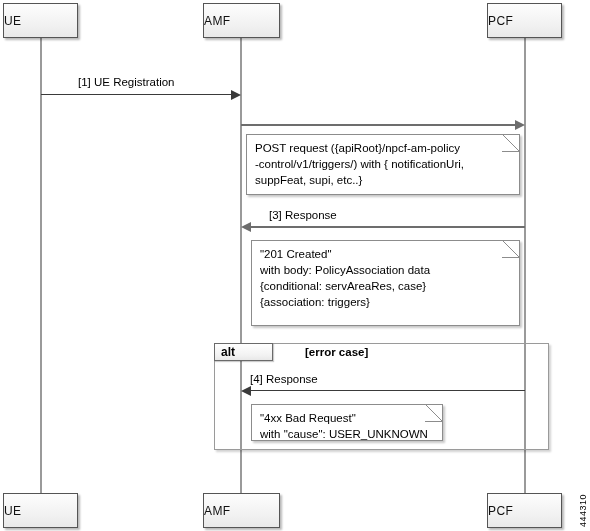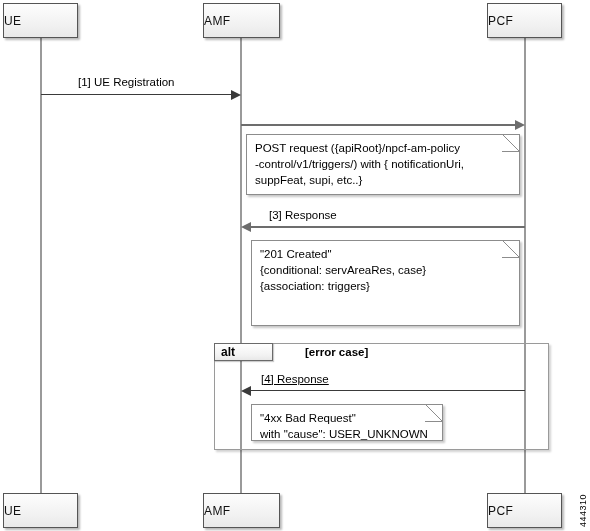--- a/index.html
+++ b/index.html
@@ -178,31 +178,32 @@
 
   <div class="note" style="left:251px; top:240px; width:269px; height:86px;">
     <div class="fold-diag">
       <svg width="18" height="18" viewBox="0 0 18 18">
         <polygon points="0,0 18,18 0,18" fill="#ffffff"></polygon>
         <polyline points="0,0 18,18" fill="none" stroke="#8c8c8c" stroke-width="1"></polyline>
         <polyline points="0,17.5 18,17.5" fill="none" stroke="#8c8c8c" stroke-width="1"></polyline>
       </svg>
     </div>
     <div class="line">"201 Created"</div>
+    <div class="line">with body: PolicyAssociation data</div>
     <div class="line">{conditional: servAreaRes, case}</div>
     <div class="line">{association: triggers}</div>
   </div>
 
   <div class="fragment" style="left:214px; top:343px; width:335px; height:107px;"></div>
   <div class="fragment-tab" style="left:214px; top:343px; width:59px; height:18px;">
     <span>alt</span>
   </div>
   <div class="fragment-guard" style="left:285px; top:346px;">[error case]</div>
 
-  <div class="msg-label" style="left:261px; top:373px;text-decoration:underline;">[4] Response</div>
+  <div class="msg-label" style="left:250px; top:373px;">[4] Response</div>
   <div class="msg-line" style="left:249px; top:390px; width:276px;"></div>
   <div class="arrow-head left" style="left:241px; top:386px;"></div>
 
   <div class="note" style="left:251px; top:404px; width:192px; height:37px;">
     <div class="fold-diag">
       <svg width="18" height="18" viewBox="0 0 18 18">
         <polygon points="0,0 18,18 0,18" fill="#ffffff"></polygon>
         <polyline points="0,0 18,18" fill="none" stroke="#8c8c8c" stroke-width="1"></polyline>
         <polyline points="0,17.5 18,17.5" fill="none" stroke="#8c8c8c" stroke-width="1"></polyline>
       </svg>

